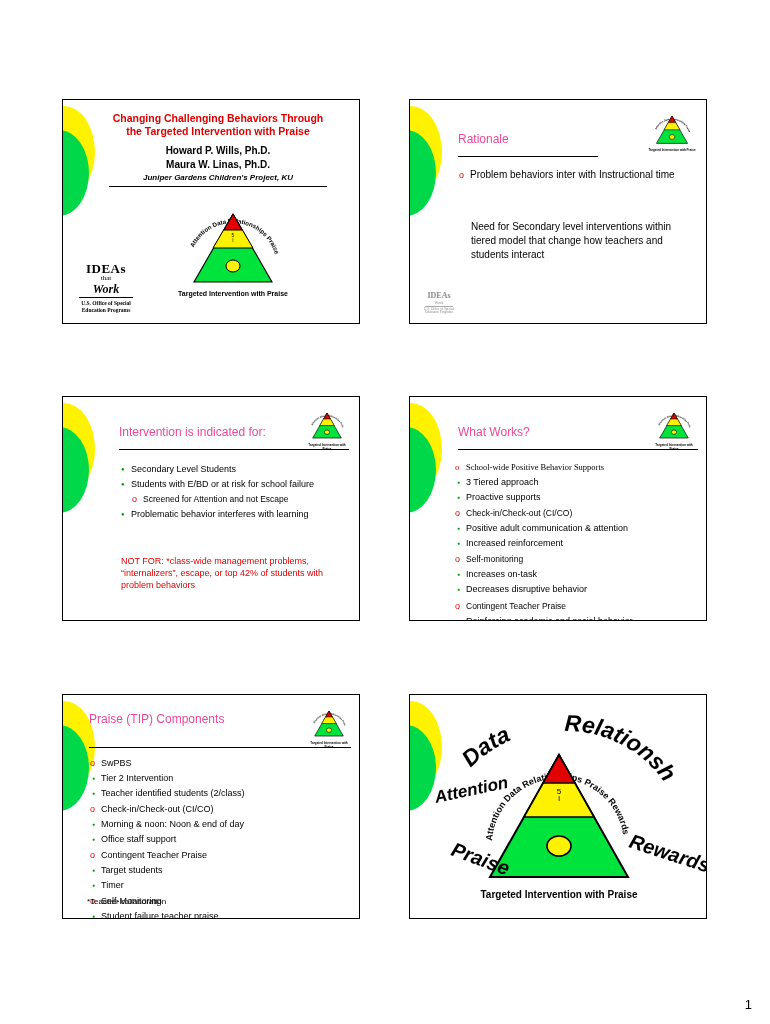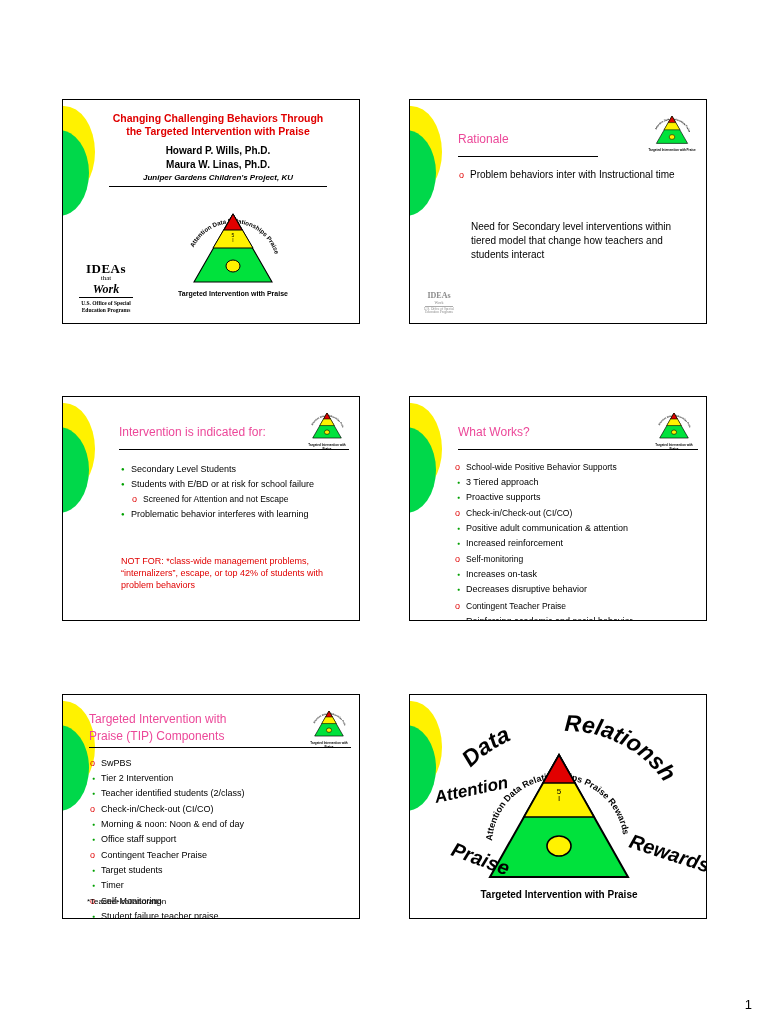--- a/index.html
+++ b/index.html
@@ -354,41 +354,40 @@
           </text>
           <polygon points="60,22 99,90 21,90" fill="#00E23C" stroke="#000" stroke-width="1.8"></polygon>
           <polygon points="60,22 80,56 40,56" fill="#FFF200" stroke="#000" stroke-width="1.6"></polygon>
           <polygon points="60,22 69,38 51,38" fill="#E20000" stroke="#000" stroke-width="1.6"></polygon>
           <ellipse cx="60" cy="74" rx="7" ry="6" fill="#FFF200" stroke="#000" stroke-width="1.6"></ellipse>
         </svg>
         <div class="pyr-caption" style="top:40px; font-size:3px;">Targeted Intervention with Praise</div>
       </div>
 
       <ul class="bullets" style="left:44px; top:64px; width:244px;">
-        <li class="lvl-o" style="font-size:8.5px;">School-wide Positive Behavior Supports</li>
+        <li class="lvl-o" style="font-size:8.5px;font-family:Liberation Serif, serif;">School-wide Positive Behavior Supports</li>
         <li class="lvl-dot-sm sub">3 Tiered approach</li>
         <li class="lvl-dot-sm sub">Proactive supports</li>
         <li class="lvl-o" style="font-size:8.5px; margin-top:4px;">Check-in/Check-out (CI/CO)</li>
         <li class="lvl-dot-sm sub">Positive adult communication &amp; attention</li>
         <li class="lvl-dot-sm sub">Increased reinforcement</li>
         <li class="lvl-o" style="font-size:8.5px; margin-top:4px;">Self-monitoring</li>
         <li class="lvl-dot-sm sub">Increases on-task</li>
         <li class="lvl-dot-sm sub">Decreases disruptive behavior</li>
         <li class="lvl-o" style="font-size:8.5px; margin-top:5px;">Contingent Teacher Praise</li>
         <li class="lvl-dot-sm sub">Reinforcing academic and social behavior</li>
       </ul>
     </div>
   </div>
 
   <div class="slide" id="slide5">
     <div class="arc-yellow"></div>
     <div class="arc-green"></div>
     <div class="slide-inner">
       <div class="slide-title" style="left:26px; top:16px; width:210px; line-height:17px;">
-        <div>Targeted Intervention with</div>
         <div>Praise (TIP) Components</div>
       </div>
       <div class="title-rule" style="left:26px; top:52px; width:262px;"></div>
 
       <div class="pyr" style="right:8px; top:6px; width:44px; height:42px;">
         <svg width="44" height="40" viewBox="0 0 120 98">
           <defs>
               <path id="arcTopS5" d="M 18,62 A 44,44 0 0 1 102,62" fill="none"></path>
             </defs>
           <text font-size="6.4" font-weight="bold" font-family="Liberation Sans, sans-serif" fill="#000">

